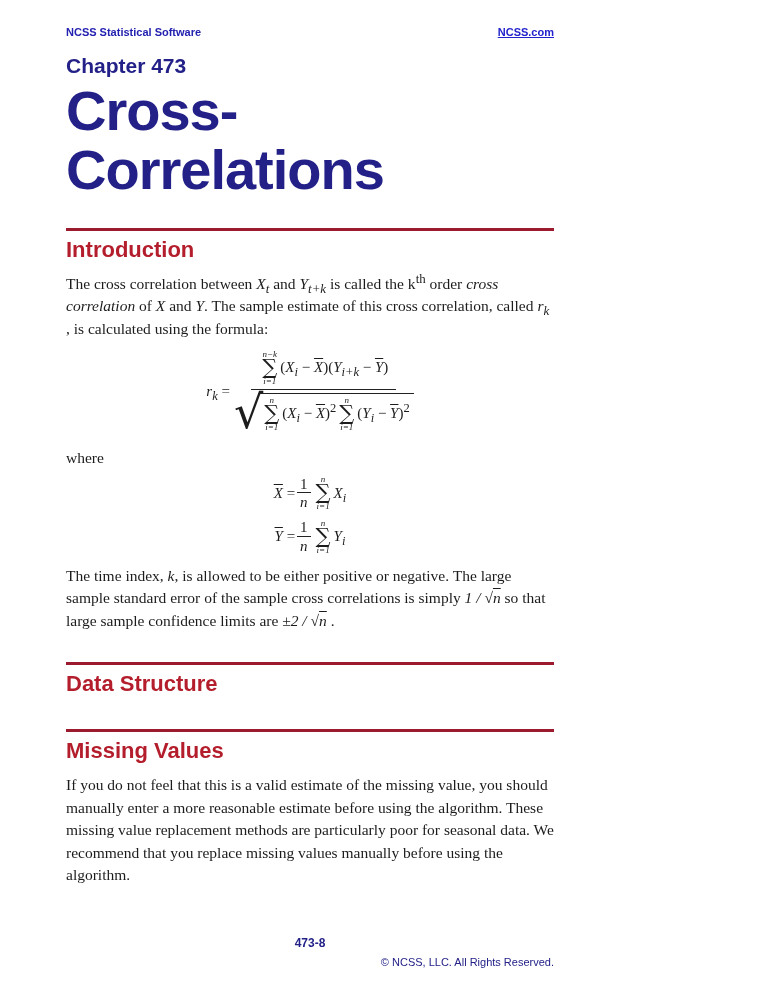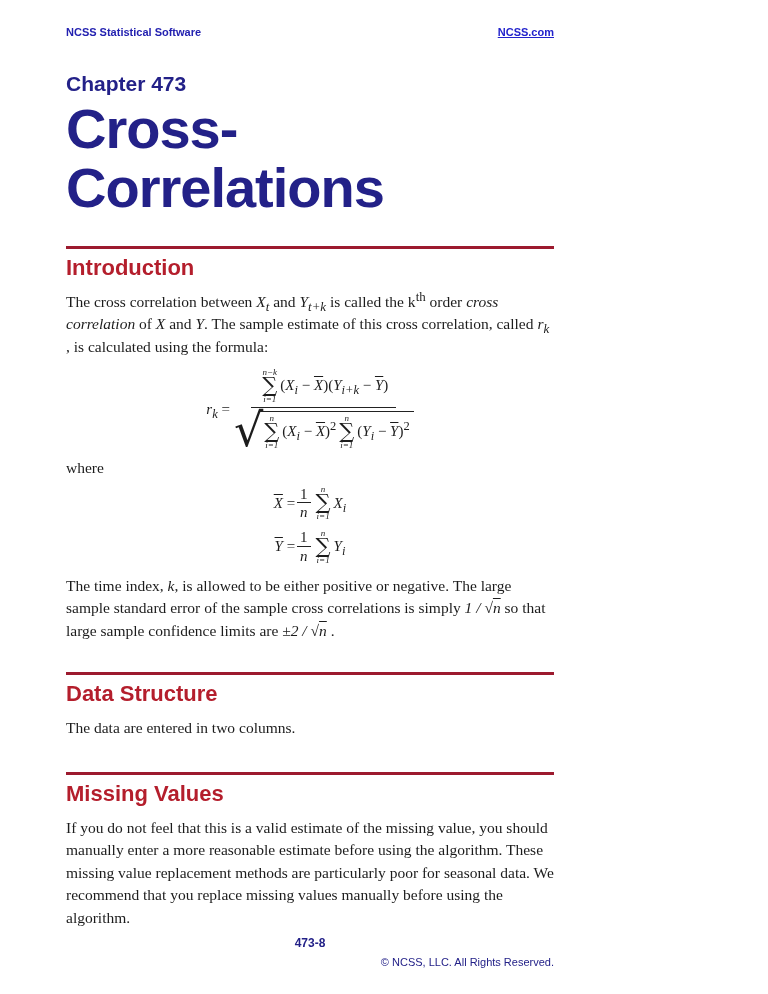--- a/index.html
+++ b/index.html
@@ -10,21 +10,21 @@
   html,body{margin:0;padding:0;}
   body{width:768px;height:994px;background:var(--page_bg);}
   .page{position:relative;width:620px;height:994px;background:var(--page_bg);overflow:hidden;
         padding:0 66px;font-family:"Liberation Serif","DejaVu Serif",serif;color:var(--text);}
   
   .hdr{display:flex;justify-content:space-between;align-items:baseline;padding-top:26px;
        font-family:"Liberation Sans",sans-serif;font-weight:bold;font-size:11px;}
   .hdr .left{color:var(--header_blue);}
   .hdr a.right{color:var(--blue_link);text-decoration:underline;cursor:pointer;}
   
-  .chapter{margin-top:34px;font-family:"Liberation Sans",sans-serif;font-weight:bold;
+  .chapter{margin-top:16px;font-family:"Liberation Sans",sans-serif;font-weight:bold;
            font-size:21px;color:var(--navy);}
   .doc-title{margin-top:4px;font-family:"Liberation Sans",sans-serif;font-weight:bold;
              font-size:56px;line-height:1.05;color:var(--navy);letter-spacing:-1px;}
   
   .rule{height:3px;background:var(--red_rule);margin-top:28px;}
   .sec-h{margin-top:6px;font-family:"Liberation Sans",sans-serif;font-weight:bold;
          font-size:22px;color:var(--red_heading);}
   p.body{margin:10px 0 0 0;font-size:15.5px;line-height:1.45;}
   
   .formula-row{display:flex;justify-content:center;align-items:center;
@@ -37,21 +37,21 @@
   .bigfrac .fnum{display:inline-flex;align-items:center;justify-content:flex-start;
                  padding:0 8px 3px 8px;border-bottom:1.4px solid #222;}
   .bigfrac .fden{display:inline-flex;align-items:flex-start;padding-top:1px;}
   .sqrt{display:inline-flex;align-items:flex-start;}
   .sqrt .rad{font-size:46px;line-height:.92;font-family:"DejaVu Serif",serif;font-weight:400;}
   .sqrt .radicand{display:inline-flex;align-items:center;border-top:1.4px solid #222;
                   padding:2px 4px 0 1px;margin-left:-3px;margin-top:2px;}
   .frac{display:inline-flex;flex-direction:column;align-items:center;margin:0 2px;line-height:1.1;}
   .frac .top{padding:0 3px;border-bottom:1.2px solid #222;}
   .frac .bot{padding-top:1px;font-style:italic;}
-  .where{margin:8px 0 0 0;font-size:15.5px;}
+  .where{margin:16px 0 0 0;font-size:15.5px;}
   
   .page-num{position:absolute;left:0;right:0;bottom:44px;text-align:center;
             font-family:"Liberation Sans",sans-serif;font-weight:bold;font-size:12px;color:var(--navy);}
   .copyright{position:absolute;right:66px;bottom:26px;font-family:"Liberation Sans",sans-serif;
              font-weight:normal;font-size:11px;color:var(--navy);}
   sub,sup{line-height:0;}
 </style>
 </head>
 <body>
 
@@ -129,21 +129,20 @@
       <span class="sig">∑</span>
       <span class="lim">i=1</span>
     </span>
     <span><span style="font-style: italic;">Y</span><sub style="font-style: italic;">i</sub></span>
   </div>
 
   <p class="body"><span>The time index, </span><span style="font-style: italic;">k</span><span>, is allowed to be either positive or negative. The large sample standard error of the sample cross correlations is simply </span><span style="font-style: italic;">1 / </span><span style="font-style: italic;">√</span><span style="font-style: italic; text-decoration: overline;">n</span><span> so that large sample confidence limits are </span><span style="font-style: italic;">±2 / </span><span style="font-style: italic;">√</span><span style="font-style: italic; text-decoration: overline;">n</span><span> .</span></p>
 
   <div class="rule" style="margin-top:30px;"></div>
   <div class="sec-h">Data Structure</div>
-  <p class="body">The data are entered in two columns.</p>
 
   <div class="rule" style="margin-top:32px;"></div>
   <div class="sec-h">Missing Values</div>
   <p class="body">If you do not feel that this is a valid estimate of the missing value, you should manually enter a more reasonable estimate before using the algorithm. These missing value replacement methods are particularly poor for seasonal data. We recommend that you replace missing values manually before using the algorithm.</p>
 
   <div class="page-num">473-8</div>
   <div class="copyright">© NCSS, LLC. All Rights Reserved.</div>
 
 </div>
 

